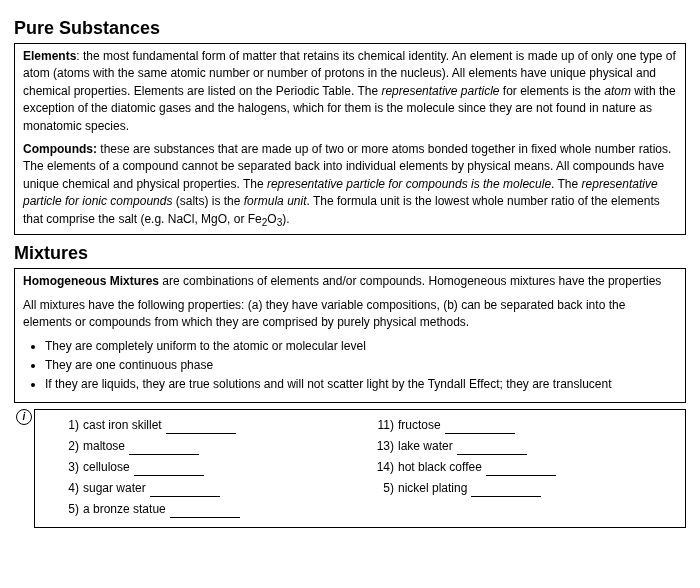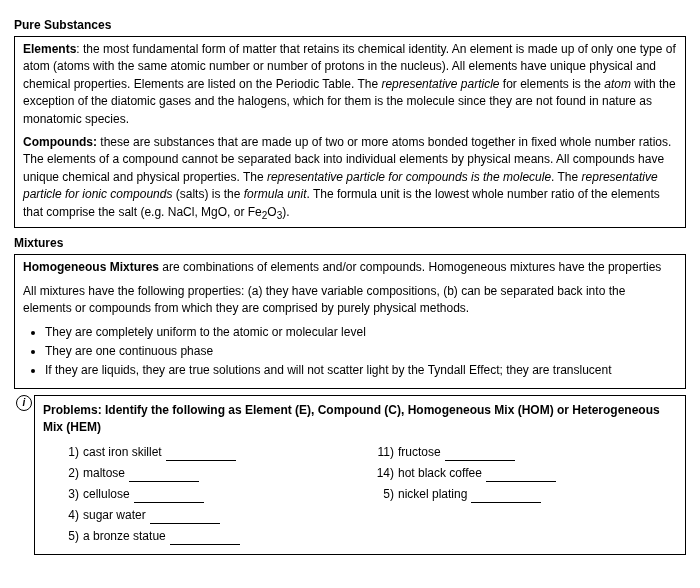--- a/index.html
+++ b/index.html
@@ -7,21 +7,21 @@
       font-family: Arial, sans-serif;
       font-size: 12px;
       background: #fff;
       color: #000;
       width: 700px;
       min-height: 588px;
       padding: 10px 14px;
     }
     .section-title {
       font-weight: bold;
-      font-size: 12px;
+      font-size: 18px;
       margin-bottom: 4px;
       margin-top: 8px;
     }
     .bordered-box {
       border: 1.5px solid #000;
       padding: 4px 8px;
       margin-bottom: 6px;
     }
     p.entry {
       margin-bottom: 6px;
@@ -122,23 +122,20 @@
       <li>If they are liquids, they are true solutions and will not scatter light by the Tyndall Effect; they are translucent</li>
     </ul>
   </div>
 </div>
 
 <div class="problems-wrapper">
   <div class="circle-marker">
       <em>i</em>
     </div>
   <div class="problems-box">
-    <div class="problems-title">
-      <strong>Problems</strong><span>: Identify the following as Element (E), Compound (C), Homogeneous Mix (HOM) or Heterogeneous Mix (HEM)</span>
-    </div>
     <div class="problems-grid">
 
       <div>
         <div class="problem-item">
           <span class="problem-num">1)</span>
           <span class="problem-text">cast iron skillet<span class="answer-line"></span></span>
         </div>
         <div class="problem-item">
           <span class="problem-num">2)</span>
           <span class="problem-text">maltose<span class="answer-line"></span></span>
@@ -157,20 +154,24 @@
         </div>
 
       </div>
 
       <div>
         <div class="problem-item">
           <span class="problem-num">11)</span>
           <span class="problem-text">fructose<span class="answer-line"></span></span>
         </div>
         <div class="problem-item">
+          <span class="problem-num">13)</span>
+          <span class="problem-text">lake water<span class="answer-line"></span></span>
+        </div>
+        <div class="problem-item">
           <span class="problem-num">14)</span>
           <span class="problem-text">hot black coffee<span class="answer-line"></span></span>
         </div>
         <div class="problem-item">
           <span class="problem-num">5)</span>
           <span class="problem-text">nickel plating<span class="answer-line"></span></span>
         </div>
 
       </div>
     </div>

